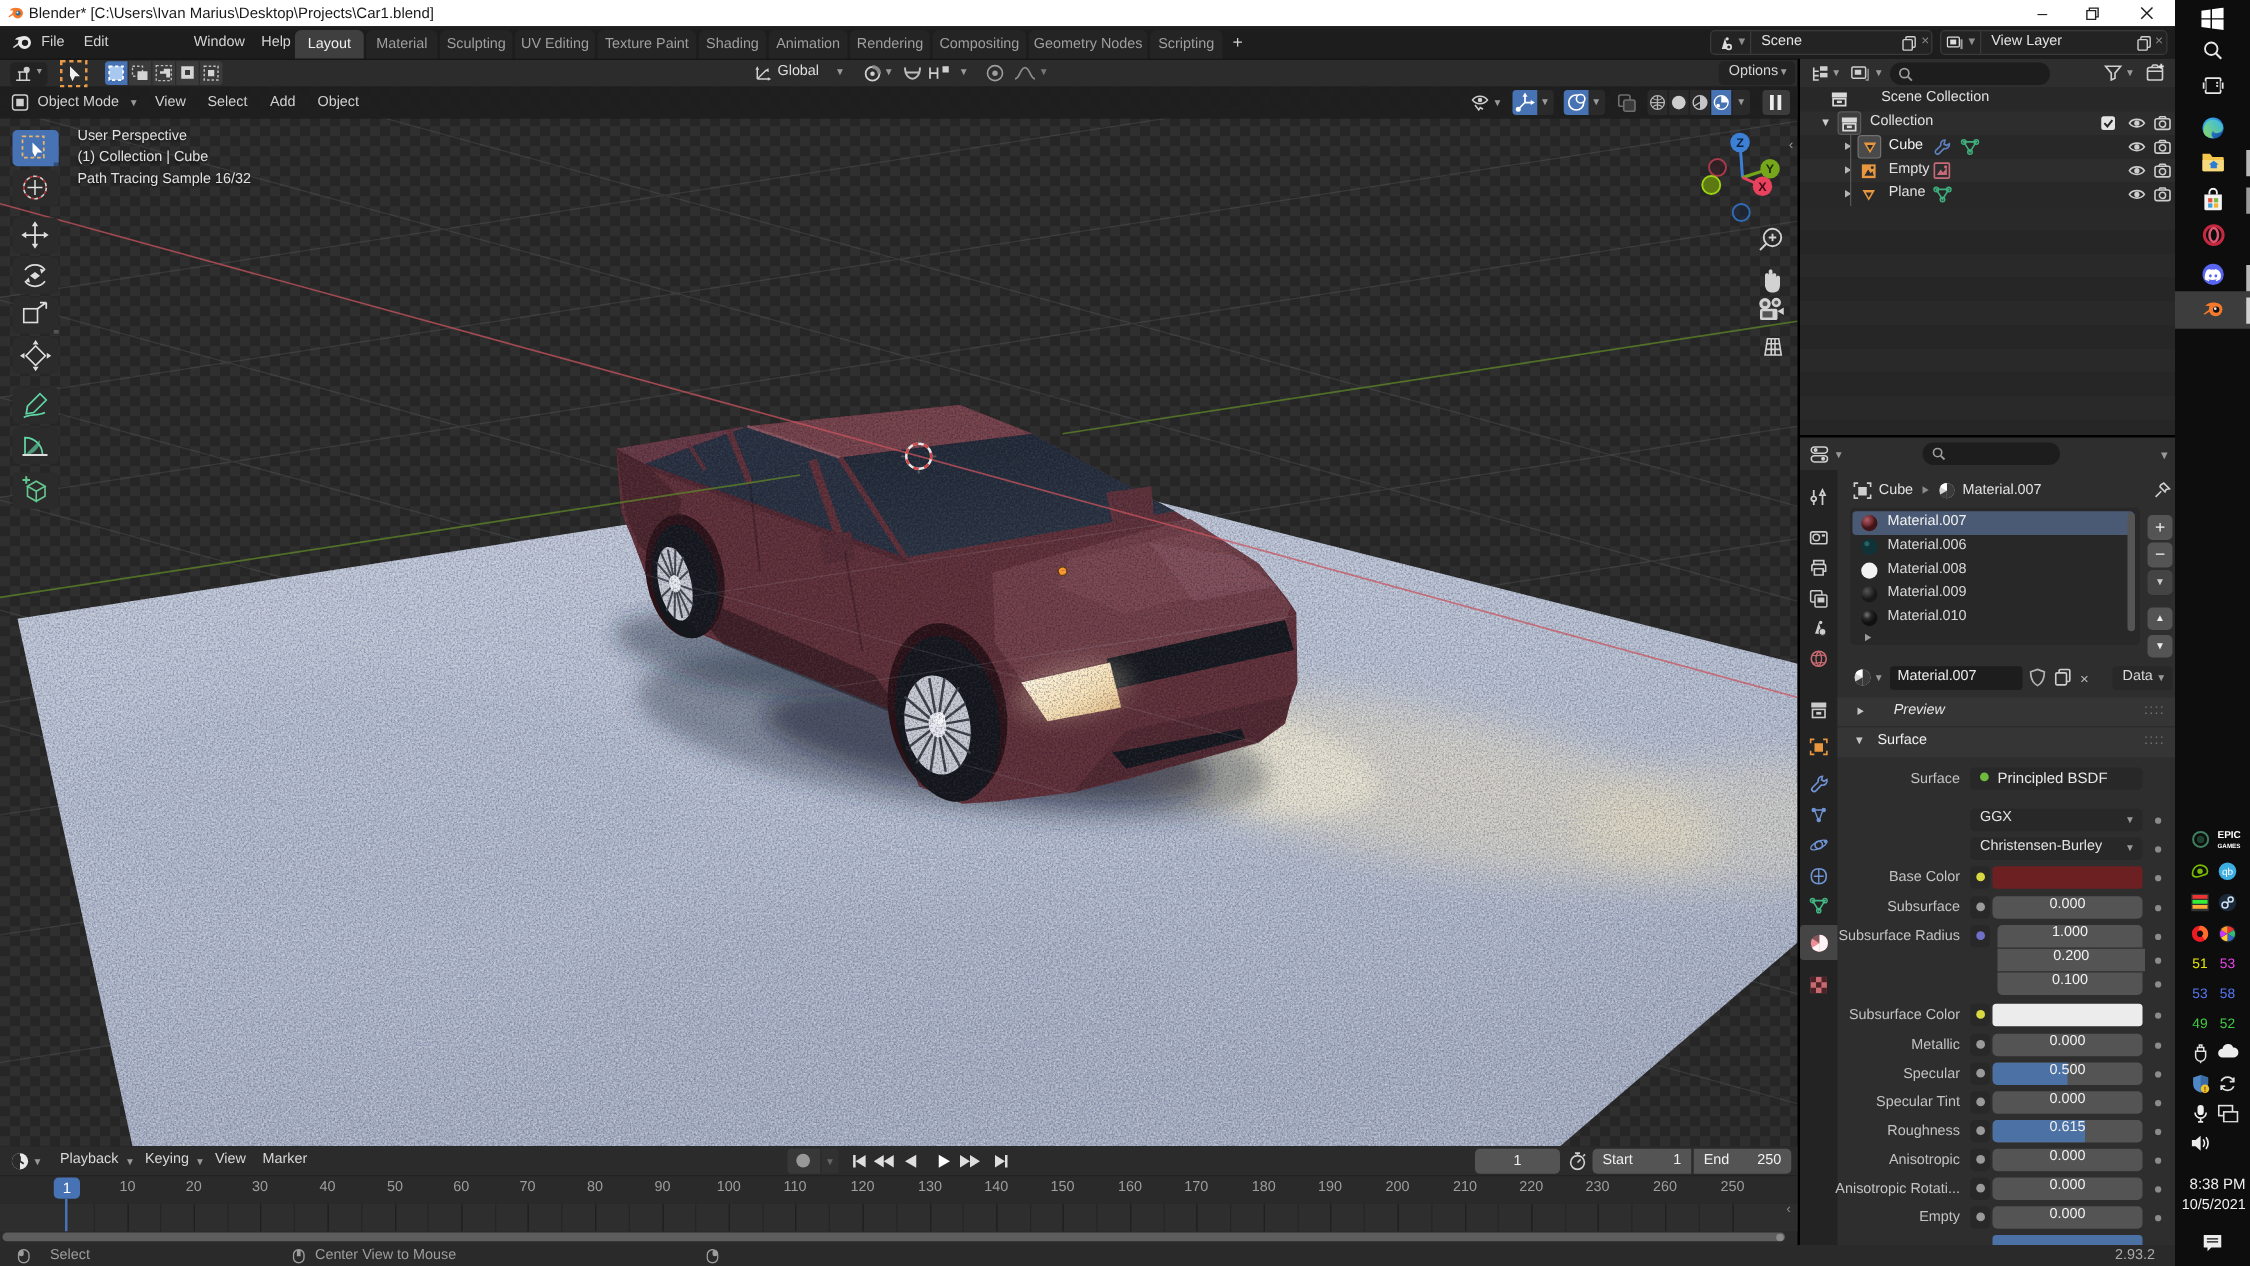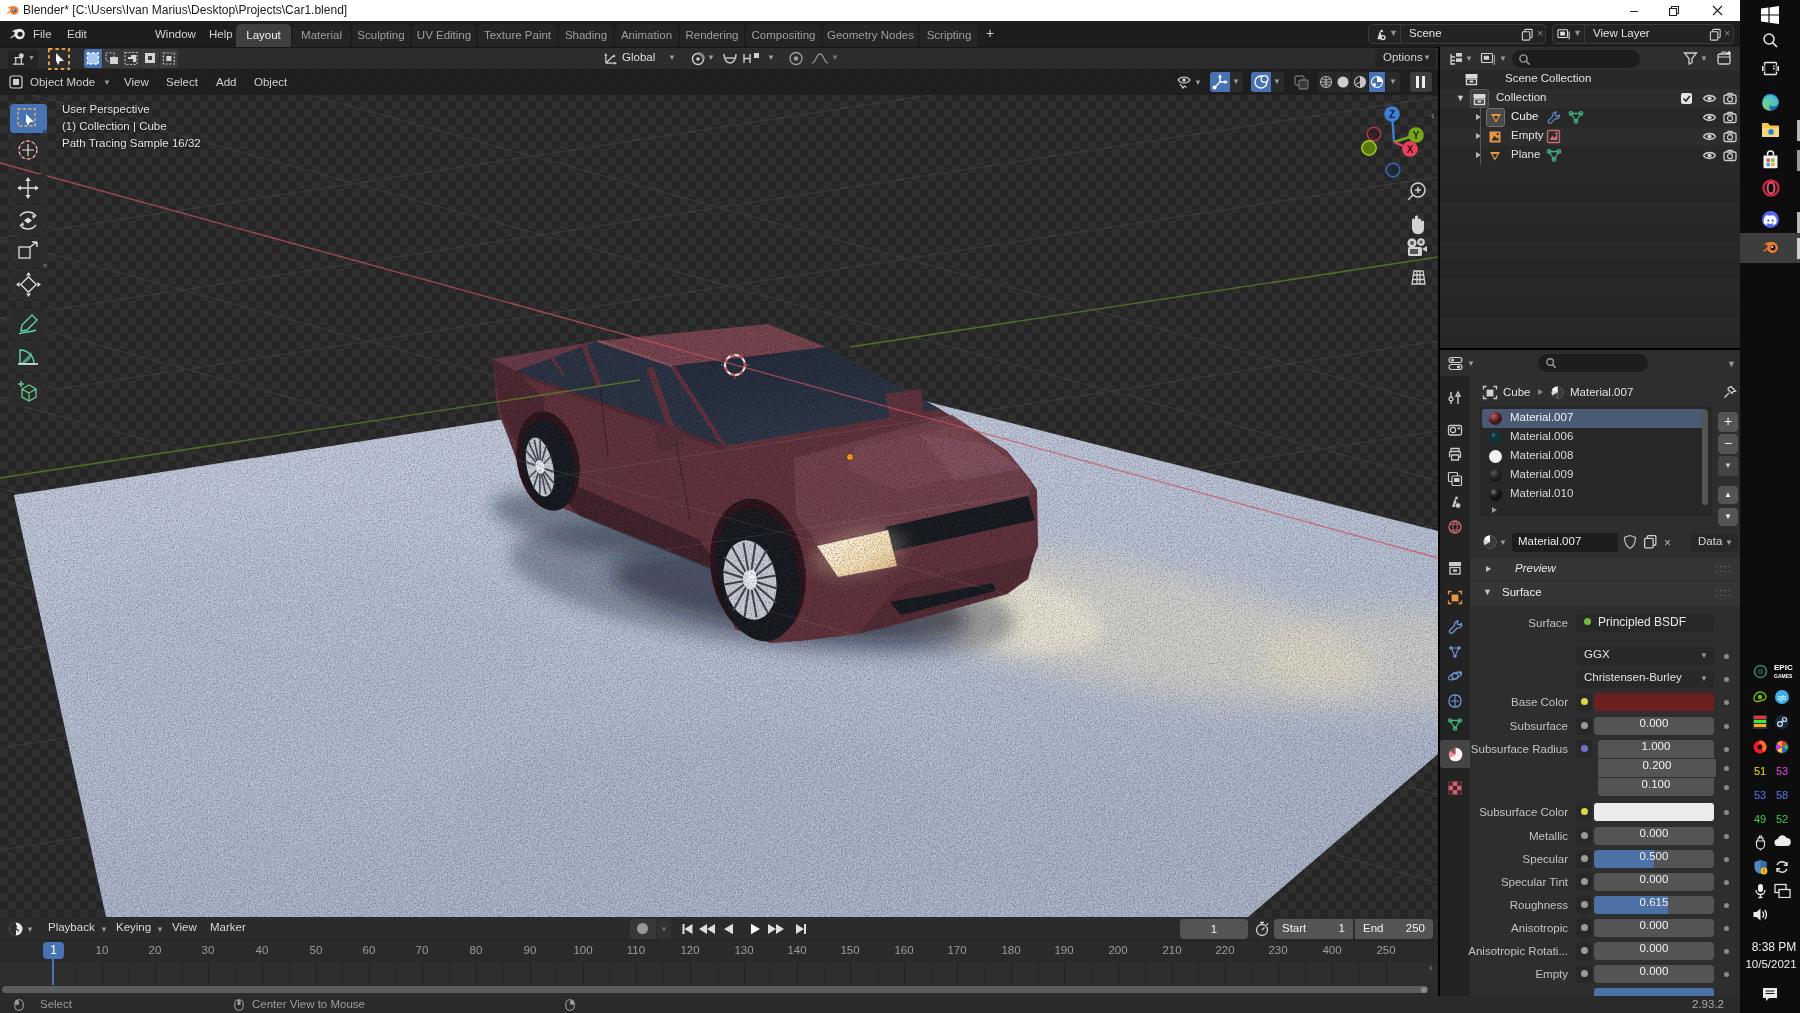--- a/index.html
+++ b/index.html
@@ -974,21 +974,21 @@
       <span style="position:absolute;left:797px;top:3px;transform:translateX(-50%);font-size:11.5px;">140</span>
       <span style="position:absolute;left:850px;top:3px;transform:translateX(-50%);font-size:11.5px;">150</span>
       <span style="position:absolute;left:904px;top:3px;transform:translateX(-50%);font-size:11.5px;">160</span>
       <span style="position:absolute;left:957px;top:3px;transform:translateX(-50%);font-size:11.5px;">170</span>
       <span style="position:absolute;left:1011px;top:3px;transform:translateX(-50%);font-size:11.5px;">180</span>
       <span style="position:absolute;left:1064px;top:3px;transform:translateX(-50%);font-size:11.5px;">190</span>
       <span style="position:absolute;left:1118px;top:3px;transform:translateX(-50%);font-size:11.5px;">200</span>
       <span style="position:absolute;left:1172px;top:3px;transform:translateX(-50%);font-size:11.5px;">210</span>
       <span style="position:absolute;left:1225px;top:3px;transform:translateX(-50%);font-size:11.5px;">220</span>
       <span style="position:absolute;left:1278px;top:3px;transform:translateX(-50%);font-size:11.5px;">230</span>
-      <span style="position:absolute;left:1332px;top:3px;transform:translateX(-50%);font-size:11.5px;">400</span>
+      <span style="position:absolute;left:1332px;top:3px;transform:translateX(-50%);font-size:11.5px;">260</span>
       <span style="position:absolute;left:1386px;top:3px;transform:translateX(-50%);font-size:11.5px;">250</span>
  </div>
  <div class="abs" style="left:0;top:46px;width:1438px;height:22px;background:#2e2e2e;" id="ttrack">
       <span style="position:absolute;left:75px;top:0;width:1px;height:22px;background:#262626;"></span>
       <span style="position:absolute;left:102px;top:0;width:1px;height:22px;background:#262626;"></span>
       <span style="position:absolute;left:128px;top:0;width:1px;height:22px;background:#262626;"></span>
       <span style="position:absolute;left:155px;top:0;width:1px;height:22px;background:#262626;"></span>
       <span style="position:absolute;left:182px;top:0;width:1px;height:22px;background:#262626;"></span>
       <span style="position:absolute;left:208px;top:0;width:1px;height:22px;background:#262626;"></span>
       <span style="position:absolute;left:235px;top:0;width:1px;height:22px;background:#262626;"></span>

